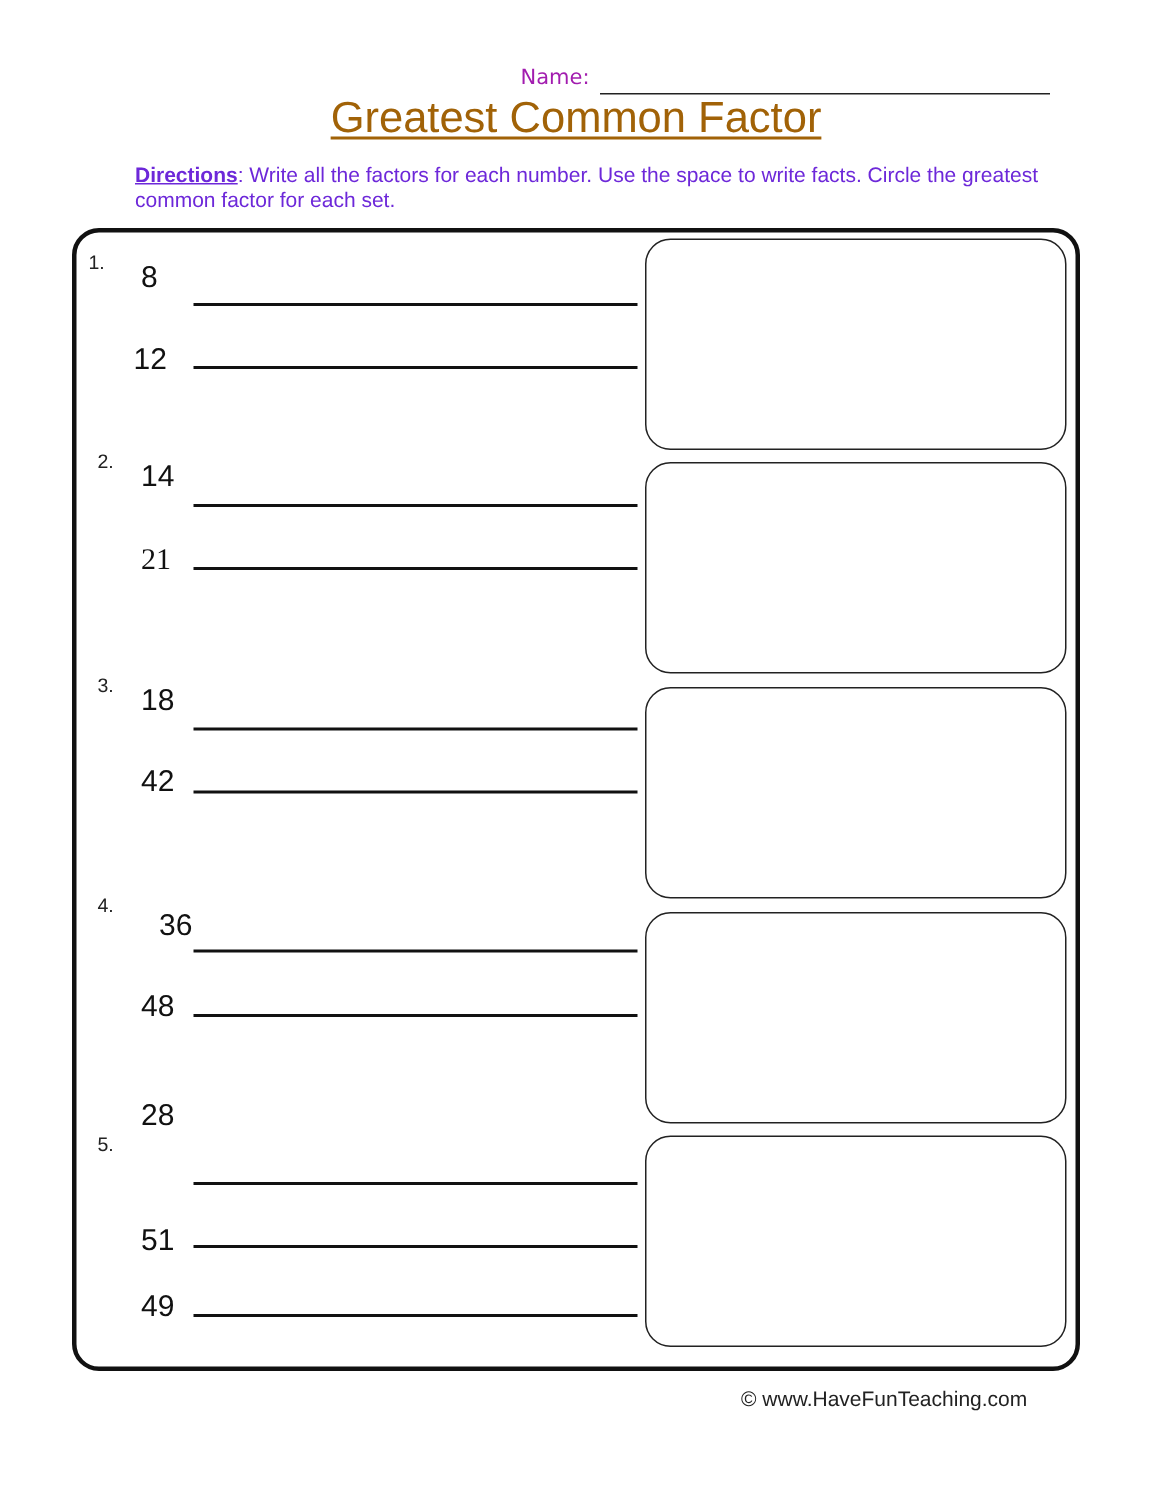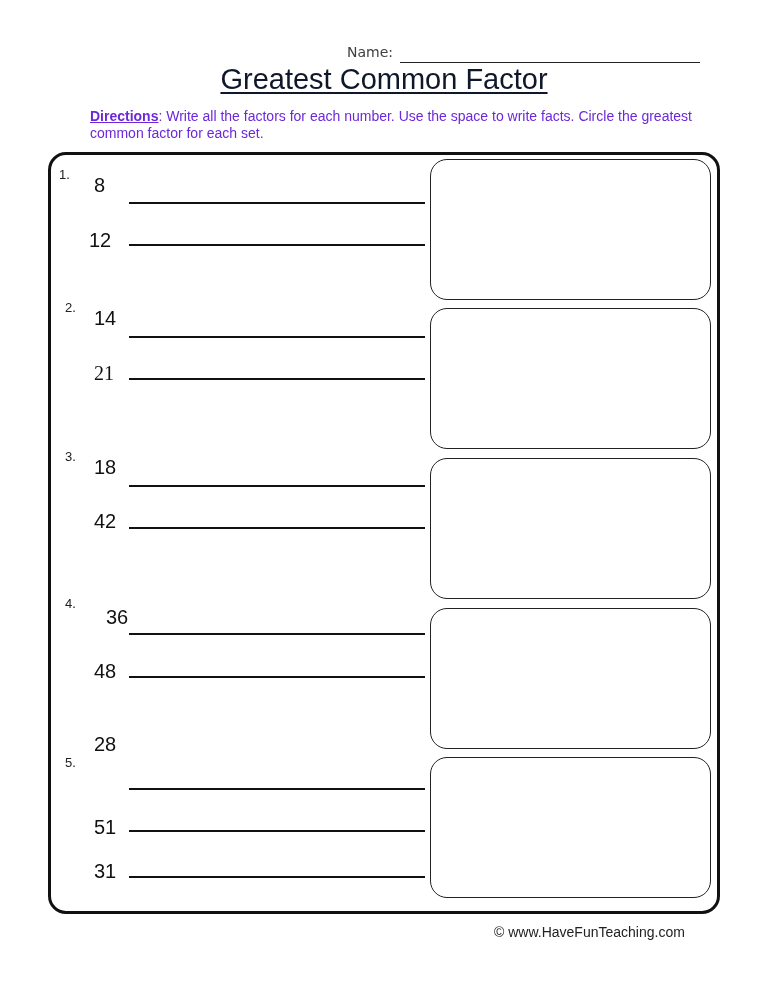--- a/index.html
+++ b/index.html
@@ -1,20 +1,20 @@
 <!DOCTYPE html>
 <html><head>
 <meta charset="utf-8">
 <style>
   html, body { margin: 0; padding: 0; background: #ffffff; }
   body { width: 768px; height: 995px; position: relative; overflow: hidden; font-family: "Liberation Sans", sans-serif; color: #111; }
   .abs { position: absolute; }
-  .name-label { left: 347px; top: 44px; font-family: "DejaVu Sans", sans-serif; font-size: 14px; color: #404040; }
+  .name-label { left: 347px; top: 44px; font-family: "DejaVu Sans", sans-serif; font-size: 14px; color: #a21caf; }
   .name-line { left: 400px; top: 62px; width: 300px; height: 0; border-top: 1.5px solid #222; }
-  .title { left: 0; width: 768px; top: 63px; text-align: center; font-size: 29px; text-decoration: underline; text-decoration-thickness: 2px; text-underline-offset: 3px; color: #0f172a; }
+  .title { left: 0; width: 768px; top: 63px; text-align: center; font-size: 29px; text-decoration: underline; text-decoration-thickness: 2px; text-underline-offset: 3px; color: #a16207; }
   .directions { left: 90px; top: 108px; width: 630px; font-size: 14px; line-height: 17px; color: #6d28d9; }
   .directions .dlabel { font-weight: bold; text-decoration: underline; }
   .frame { left: 48px; top: 152px; width: 672px; height: 762px; border: 3.5px solid #111; border-radius: 18px; box-sizing: border-box; }
   .pnum { font-size: 13px; color: #222; }
   .num { font-size: 20px; color: #111; }
   .wline { height: 0; border-top: 2.5px solid #111; width: 296px; left: 129px; }
   .box { left: 430px; width: 281px; border: 1.5px solid #222; border-radius: 17px; box-sizing: border-box; }
   .footer { left: 494px; top: 924px; font-size: 14px; color: #222; }
 </style>
 </head>
@@ -55,17 +55,17 @@
 <div class="abs wline" style="top:633px;"></div>
 <div class="abs num" style="left:94px;top:660px;">48</div>
 <div class="abs wline" style="top:676px;"></div>
 <div class="abs box" style="top:608px;height:141px;"></div>
 
 <div class="abs pnum" style="left:65px;top:755px;">5.</div>
 <div class="abs num" style="left:94px;top:733px;">28</div>
 <div class="abs wline" style="top:788px;"></div>
 <div class="abs num" style="left:94px;top:816px;">51</div>
 <div class="abs wline" style="top:830px;"></div>
-<div class="abs num" style="left:94px;top:860px;">31</div>
+<div class="abs num" style="left:94px;top:860px;">49</div>
 <div class="abs wline" style="top:876px;"></div>
 <div class="abs box" style="top:757px;height:141px;"></div>
 
 <div class="abs footer">© www.HaveFunTeaching.com</div>
 
 </body></html>

